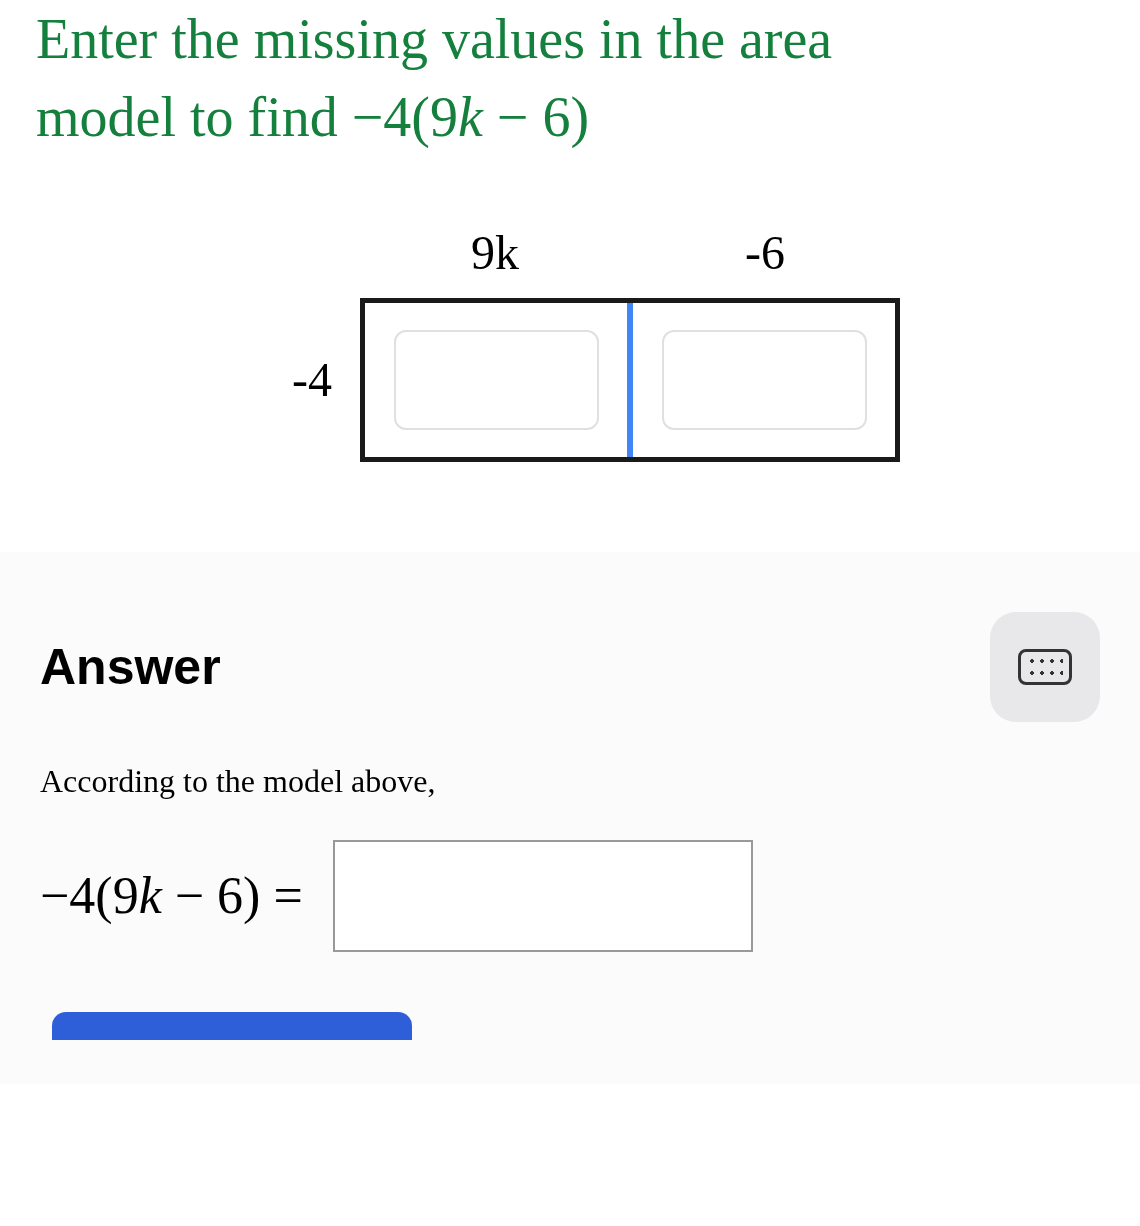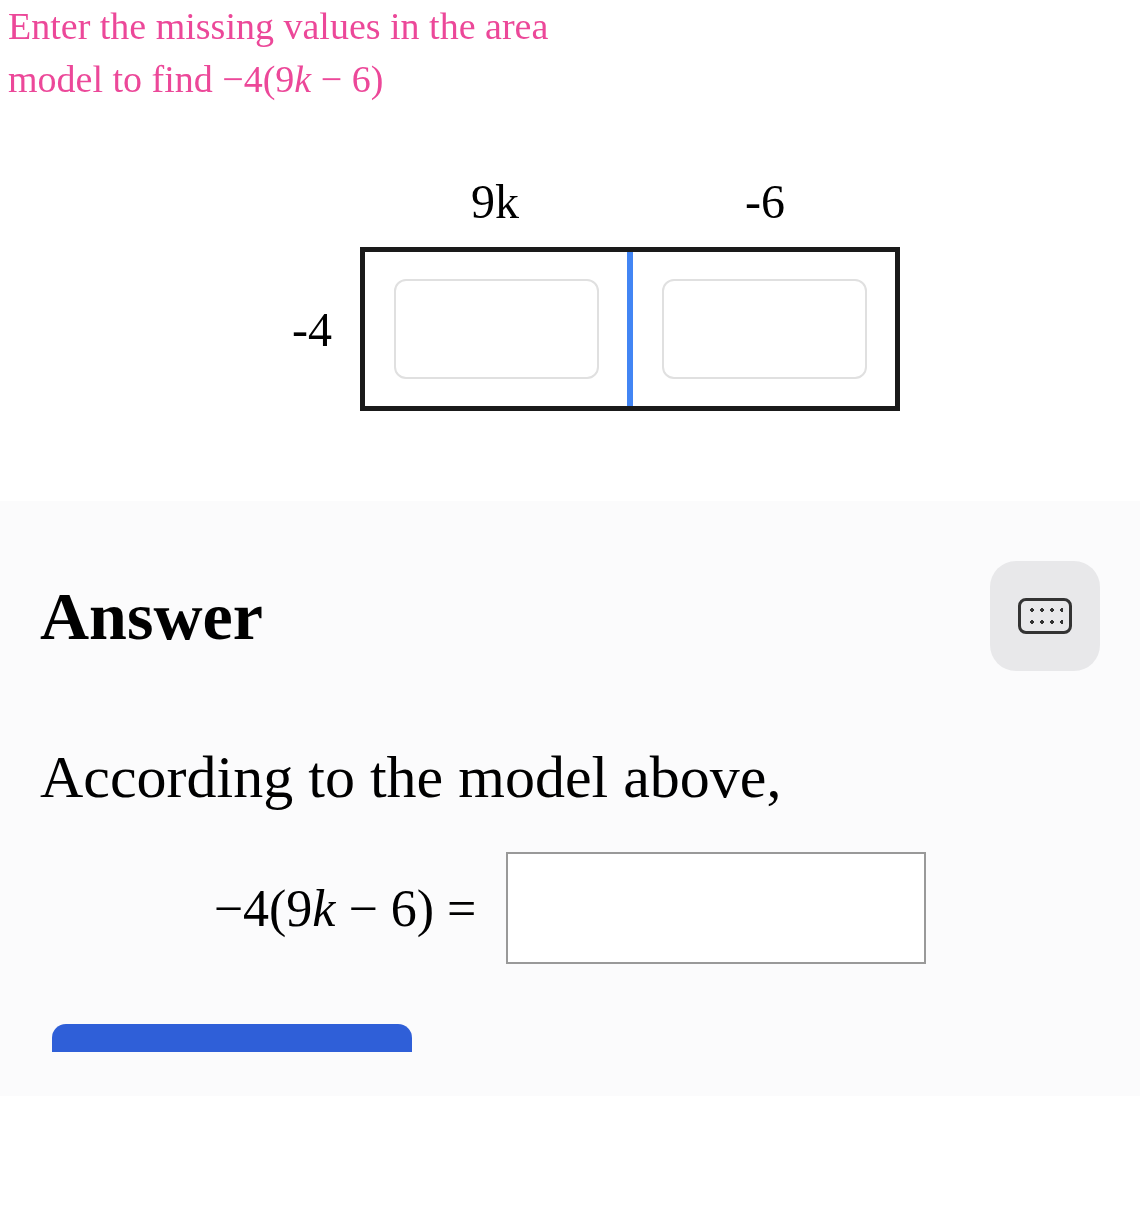--- a/index.html
+++ b/index.html
@@ -4,24 +4,24 @@
   <style>
     * { box-sizing: border-box; margin: 0; padding: 0; }
     body {
       font-family: Georgia, 'Times New Roman', serif;
       background: #fff;
       width: 1140px;
       height: 1226px;
       overflow: hidden;
     }
     .problem-statement {
-      font-size: 38px;
+      font-size: 56px;
       line-height: 1.4;
-      padding: 0 8px;
-      color: #ec4899;
+      padding: 0 36px;
+      color: #15803d;
     }
     .math-italic { font-style: italic; }
     .area-model-wrapper {
       margin-top: 68px;
       display: flex;
       justify-content: center;
     }
     .area-model {
       position: relative;
     }
@@ -80,23 +80,23 @@
       background: #fbfbfc;
       padding: 60px 40px 40px 40px;
       position: relative;
     }
     .answer-header {
       display: flex;
       justify-content: space-between;
       align-items: center;
     }
     .answer-title {
-      font-size: 68px;
+      font-size: 50px;
       font-weight: bold;
-      font-family: Liberation Serif, serif;
+      font-family: Liberation Sans, sans-serif;
     }
     .keypad-btn {
       width: 110px;
       height: 110px;
       background: #e8e8ea;
       border-radius: 26px;
       display: flex;
       align-items: center;
       justify-content: center;
       cursor: pointer;
@@ -117,29 +117,28 @@
       background: radial-gradient(circle, #333 2px, transparent 2px) 0 0 / 10px 6px repeat-x;
     }
     .keypad-icon::after {
       content: "";
       position: absolute;
       bottom: 6px; left: 6px; right: 6px;
       height: 6px;
       background: radial-gradient(circle, #333 2px, transparent 2px) 0 0 / 10px 6px repeat-x;
     }
     .according-text {
-      margin-top: 72px;
-      font-size: 60px;
+      margin-top: 41px;
+      font-size: 32px;
     }
     .equation-row {
       margin-top: 40px;
       display: flex;
       align-items: center;
       gap: 30px;
-      justify-content: center;
     }
     .equation-text {
       font-size: 52px;
     }
     .answer-input {
       width: 420px;
       height: 112px;
       border: 2px solid #999;
       background: #fff;
       font-size: 40px;

